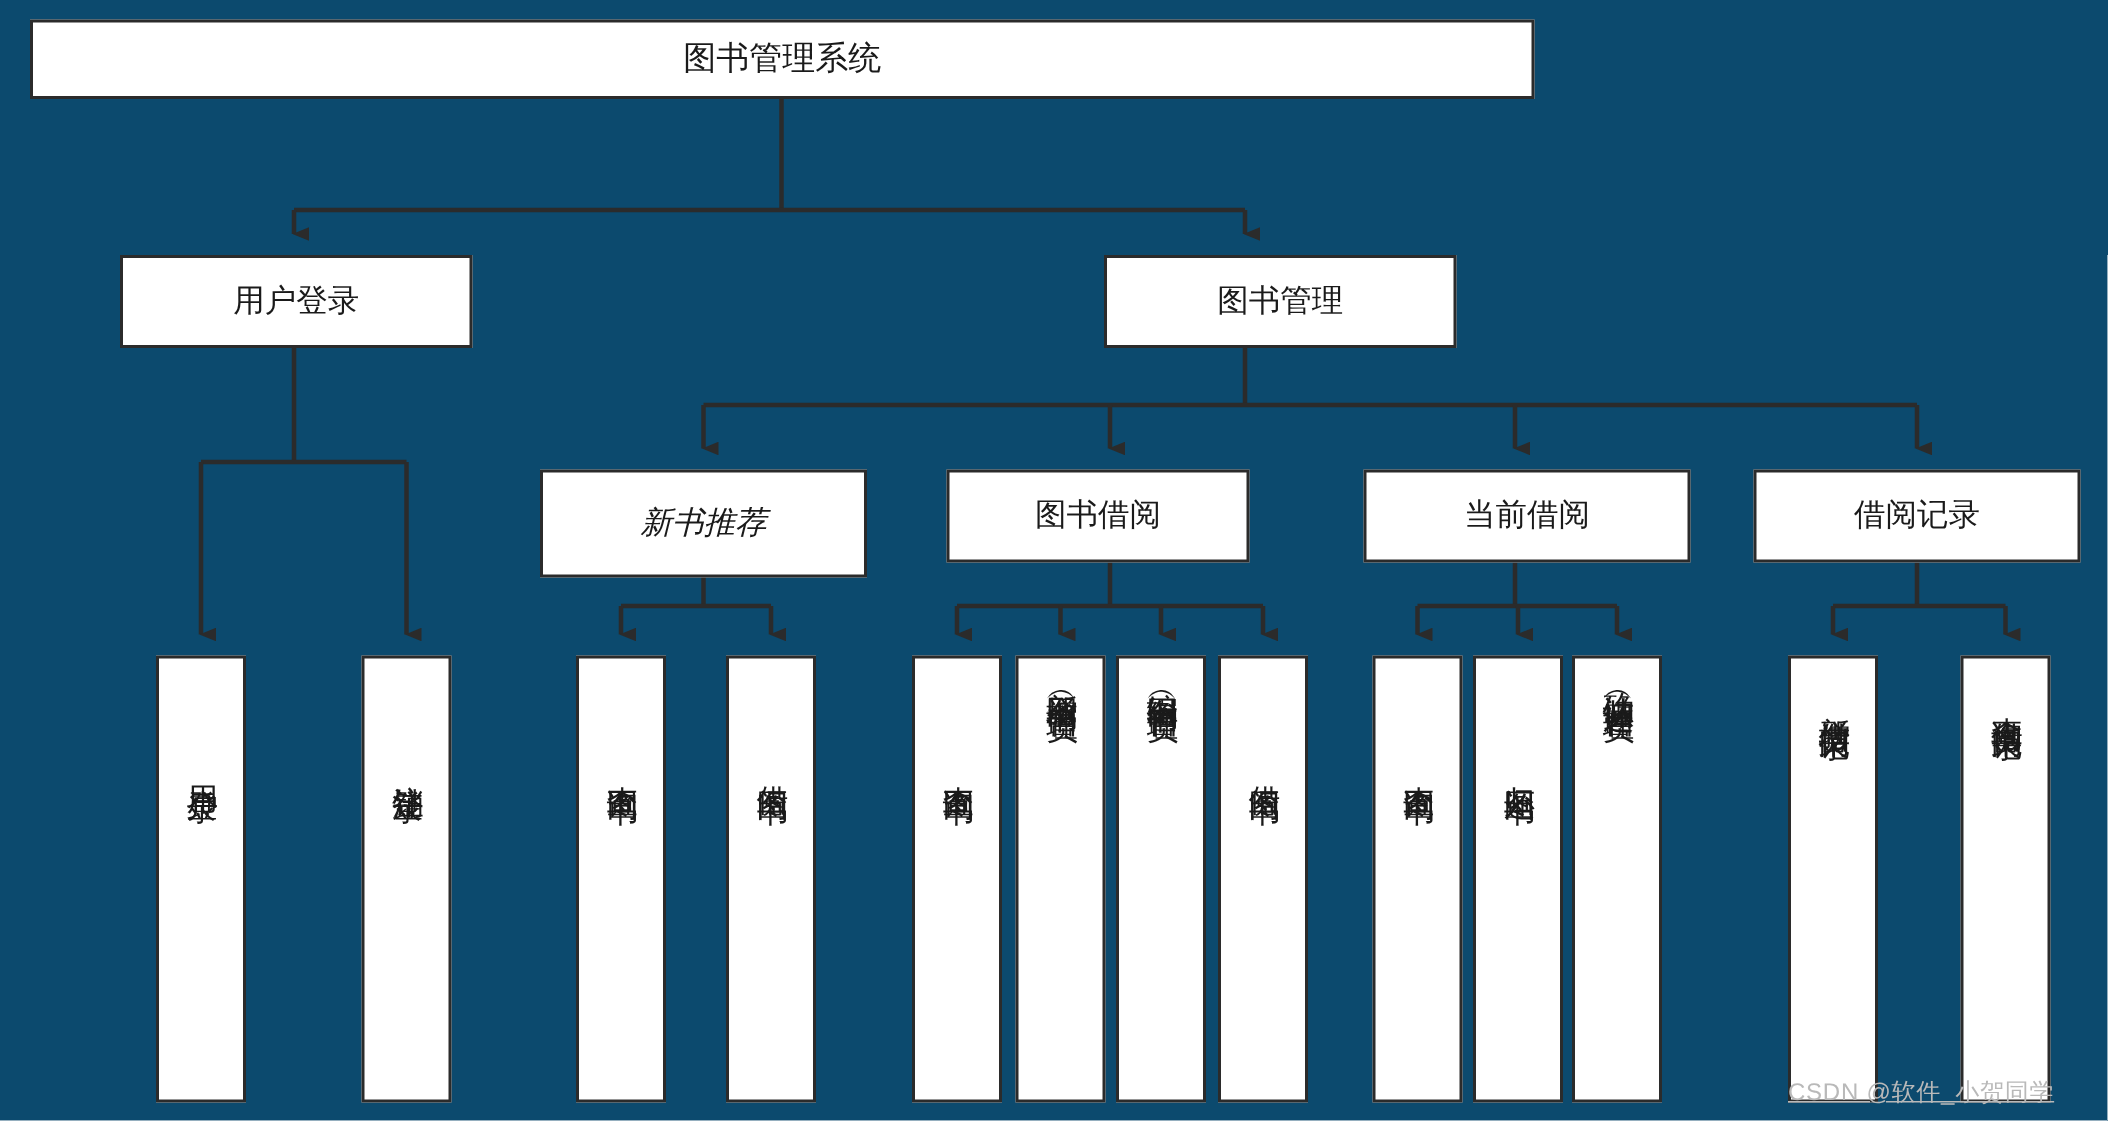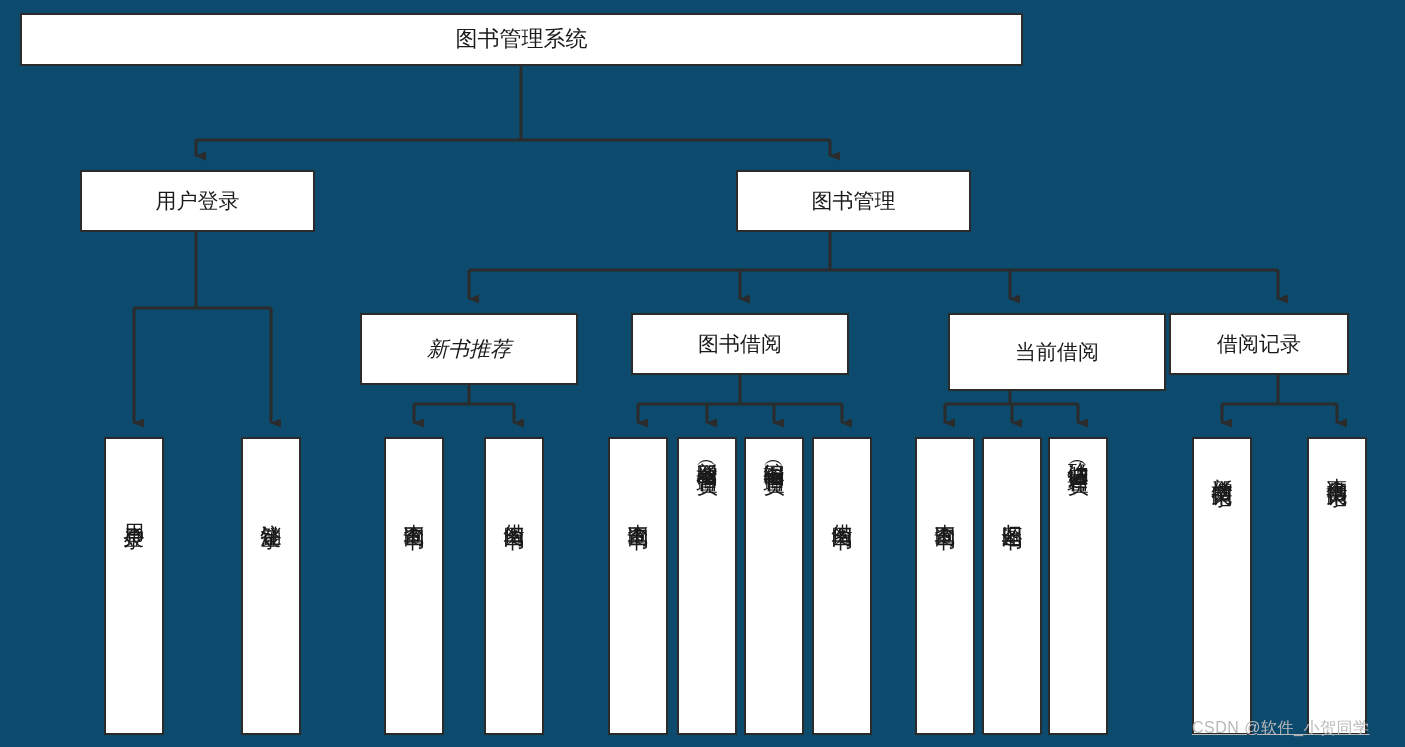--- a/index.html
+++ b/index.html
@@ -136,29 +136,29 @@
   </div>
 
   <div class="node horiz" style="left:736px; top:170px; width:235px; height:62px;">
     <span class="label">图书管理</span>
   </div>
 
   <div class="node horiz" style="left:360px; top:313px; width:218px; height:72px;font-style:italic;">
     <span class="label">新书推荐</span>
   </div>
 
-  <div class="node horiz" style="left:631px; top:313px; width:218px; height:62px;">
+  <div class="node horiz" style="left:631px; top:313px; width:202px; height:62px;">
     <span class="label">图书借阅</span>
   </div>
 
-  <div class="node horiz" style="left:948px; top:313px; width:218px; height:78px;">
+  <div class="node horiz" style="left:909px; top:313px; width:218px; height:62px;">
     <span class="label">当前借阅</span>
   </div>
 
-  <div class="node horiz" style="left:1169px; top:313px; width:180px; height:62px;">
+  <div class="node horiz" style="left:1169px; top:313px; width:218px; height:62px;">
     <span class="label">借阅记录</span>
   </div>
 
   <div class="node vert" style="left:104px; top:437px; width:60px; height:298px; padding-top:68px;">
     <span class="label">用户登录</span>
   </div>
 
   <div class="node vert" style="left:241px; top:437px; width:60px; height:298px; padding-top:68px;">
     <span class="label">注销登录</span>
   </div>

